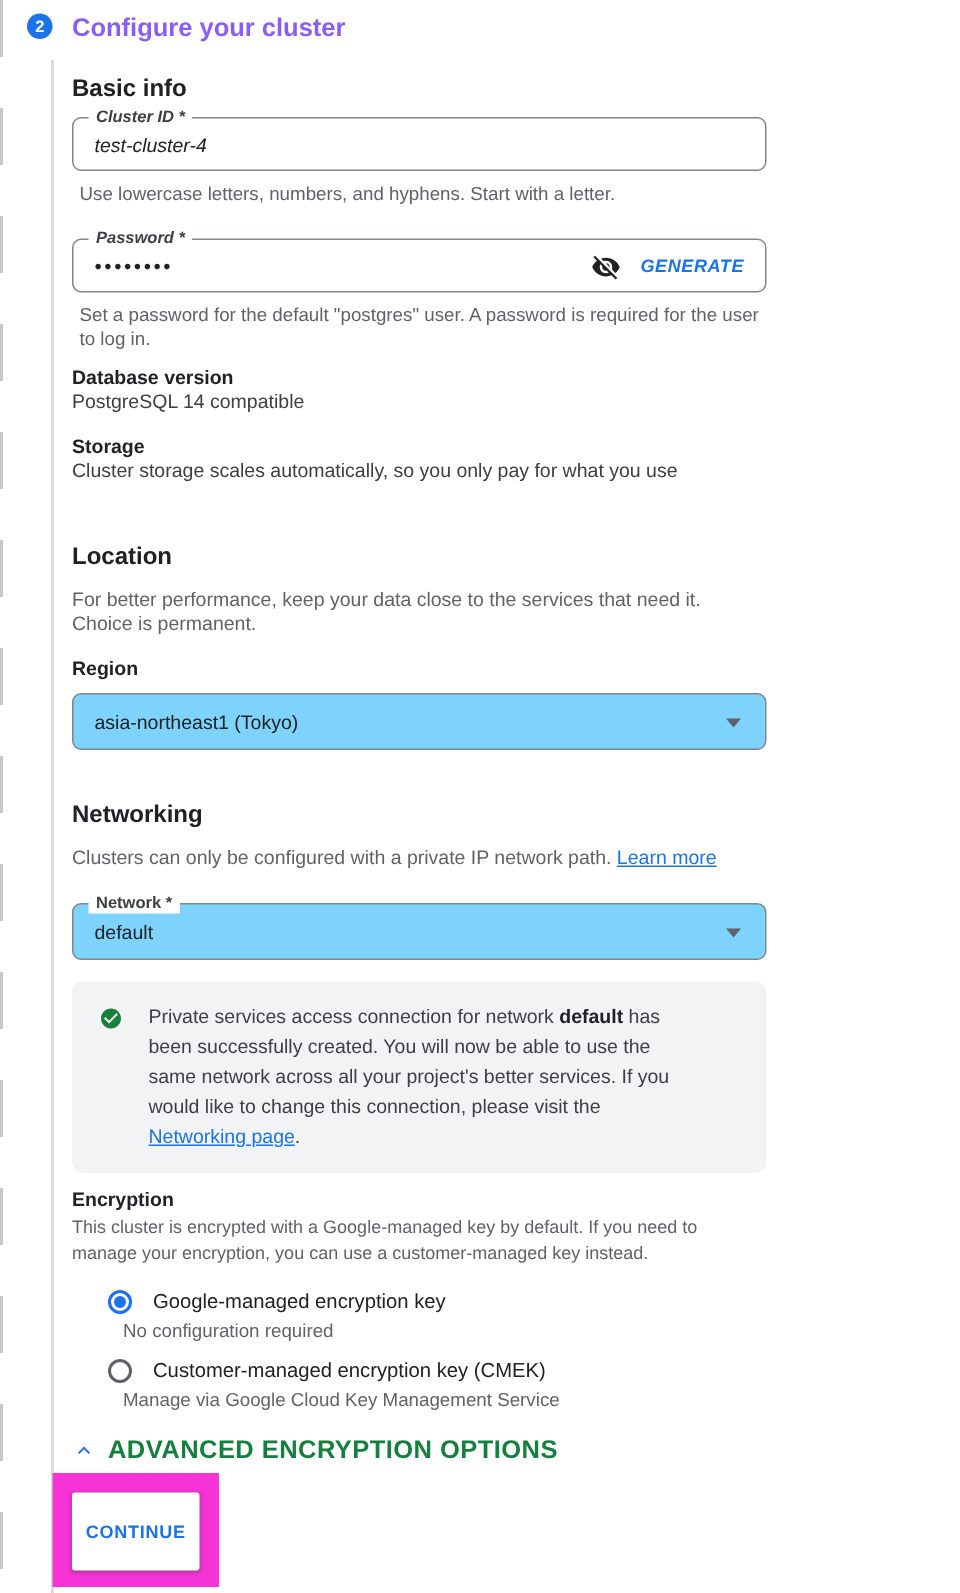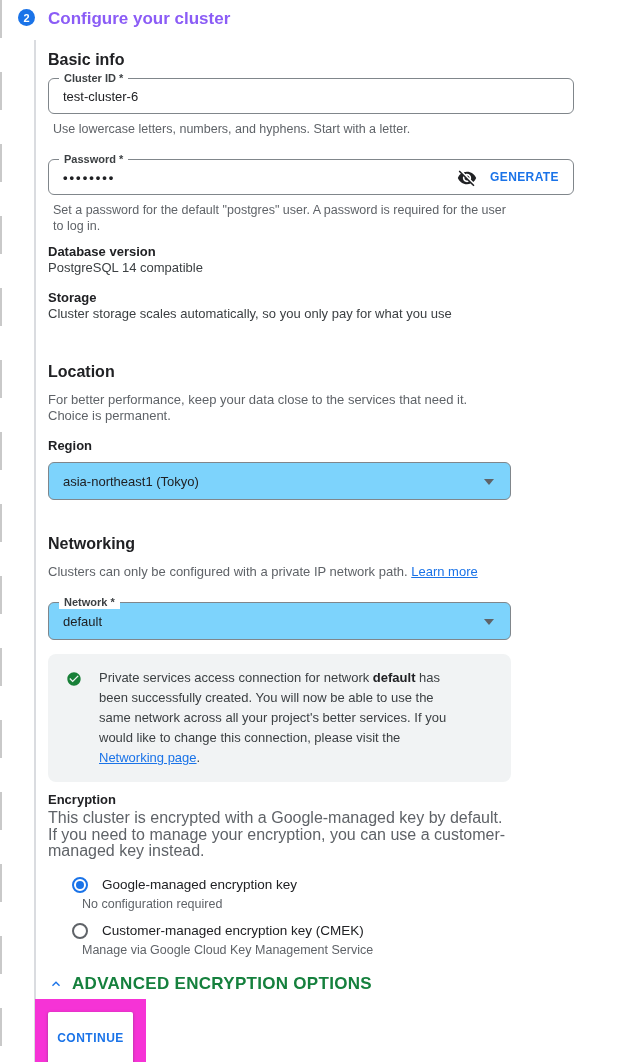--- a/index.html
+++ b/index.html
@@ -18,22 +18,22 @@
   .content { position:absolute; left:48px; top:8px; width:463px; }
 
   h1.page-title { font-size:17px; font-weight:bold; color:#8b5cf6; line-height:22px; }
   .subtitle { margin-top:12px; font-size:13px; color:#5f6368; line-height:18px; }
   h2.section { margin-top:20px; font-size:16px; font-weight:bold; color:#202124; line-height:20px; }
   h2.mt-loc { margin-top:40px; }
   h2.mt-net { margin-top:34px; }
   .para { font-size:13px; color:#5f6368; line-height:16px; }
   .helper { margin-top:7px; margin-left:5px; font-size:12.5px; color:#5f6368; line-height:16px; }
 
-  .field { position:relative; margin-top:8px; width:526px; height:36px; border:1px solid #80868b;
-    border-radius:6px; background:#fff; display:flex; align-items:center; padding:0 14px; }
+  .field { position:relative; margin-top:8px; width:463px; height:36px; border:1px solid #80868b;
+    border-radius:6px; background:#fff; display:flex; align-items:center; padding:0 14px;font-style:italic; }
   .field.pw { margin-top:22px; }
   .field-label { position:absolute; top:-7px; left:10px; background:#fff; padding:0 5px;
     font-size:11px; font-weight:bold; color:#3c4043; line-height:13px; }
   .field-value { font-size:13px; color:#202124; }
   .pw-dots { font-size:13px; font-weight:bold; letter-spacing:2px; }
   .eye { position:absolute; right:96px; top:8px; width:20px; height:20px; cursor:pointer; }
   .generate { position:absolute; right:14px; top:10px; font-size:12px; font-weight:bold;
     color:#1a73e8; letter-spacing:0.4px; cursor:pointer; }
 
   .subhead { font-size:13px; font-weight:bold; color:#202124; line-height:16px; }
@@ -47,21 +47,21 @@
     border-left:5px solid transparent; border-right:5px solid transparent; border-top:6px solid #5f6368; }
 
   a.link { color:#1a73e8; text-decoration:underline; cursor:pointer; }
 
   .notice { margin-top:14px; width:463px; background:#f1f3f4; border-radius:8px;
     padding:14px 18px; display:flex; }
   .notice .icon-wrap { width:16px; height:16px; margin-top:3px; flex:none; }
   .notice-text { margin-left:17px; width:360px; font-size:13px; color:#3c4043; line-height:20px; }
   .notice-text b { color:#202124; }
 
-  .enc-desc { margin-top:2px; font-size:16px; line-height:16.5px; width:463px; }
+  .enc-desc { margin-top:2px; font-size:12px; line-height:16.5px; width:463px; }
 
   .radio-group { margin-top:16px; }
   .radio-row { display:flex; align-items:center; cursor:pointer;padding-left:24px; }
   .radio-row.second { margin-top:10px; }
   .radio-outer { width:16px; height:16px; border-radius:50%; border:2px solid #5f6368; flex:none;
     display:flex; align-items:center; justify-content:center; background:#fff; }
   .radio-outer.selected { border-color:#1a73e8; }
   .radio-dot { width:8px; height:8px; border-radius:50%; background:#1a73e8; }
   .radio-label { margin-left:14px; font-size:13.5px; color:#202124; line-height:18px; }
   .radio-sub { margin-left:34px; margin-top:2px; font-size:12.5px; color:#5f6368; line-height:16px; }
@@ -83,21 +83,21 @@
   <div class="step-line"></div>
   <div class="step-circle">2</div>
 
   <div class="content">
     <h1 class="page-title">Configure your cluster</h1>
 
     <h2 class="section">Basic info</h2>
 
     <div class="field">
       <span class="field-label">Cluster ID *</span>
-      <span class="field-value">test-cluster-6</span>
+      <span class="field-value">test-cluster-4</span>
     </div>
     <div class="helper">Use lowercase letters, numbers, and hyphens. Start with a letter.</div>
 
     <div class="field pw">
       <span class="field-label">Password *</span>
       <span class="field-value pw-dots">••••••••</span>
       <span class="eye">
         <svg width="20" height="20" viewBox="0 0 24 24" fill="#202124">
             <path d="M12 7c2.76 0 5 2.24 5 5 0 .65-.13 1.26-.36 1.83l2.92 2.92c1.51-1.26 2.7-2.89 3.43-4.75-1.73-4.39-6-7.5-11-7.5-1.4 0-2.74.25-3.98.7l2.16 2.16C10.74 7.13 11.35 7 12 7zM2 4.27l2.28 2.28.46.46C3.08 8.3 1.78 10.02 1 12c1.73 4.39 6 7.5 11 7.5 1.55 0 3.03-.3 4.38-.84l.42.42L19.73 22 21 20.73 3.27 3 2 4.27zM7.53 9.8l1.55 1.55c-.05.21-.08.43-.08.65 0 1.66 1.34 3 3 3 .22 0 .44-.03.65-.08l1.55 1.55c-.67.33-1.41.53-2.2.53-2.76 0-5-2.24-5-5 0-.79.2-1.53.53-2.2zm4.31-.78l3.15 3.15.02-.16c0-1.66-1.34-3-3-3l-.17.01z"></path>
           </svg>

